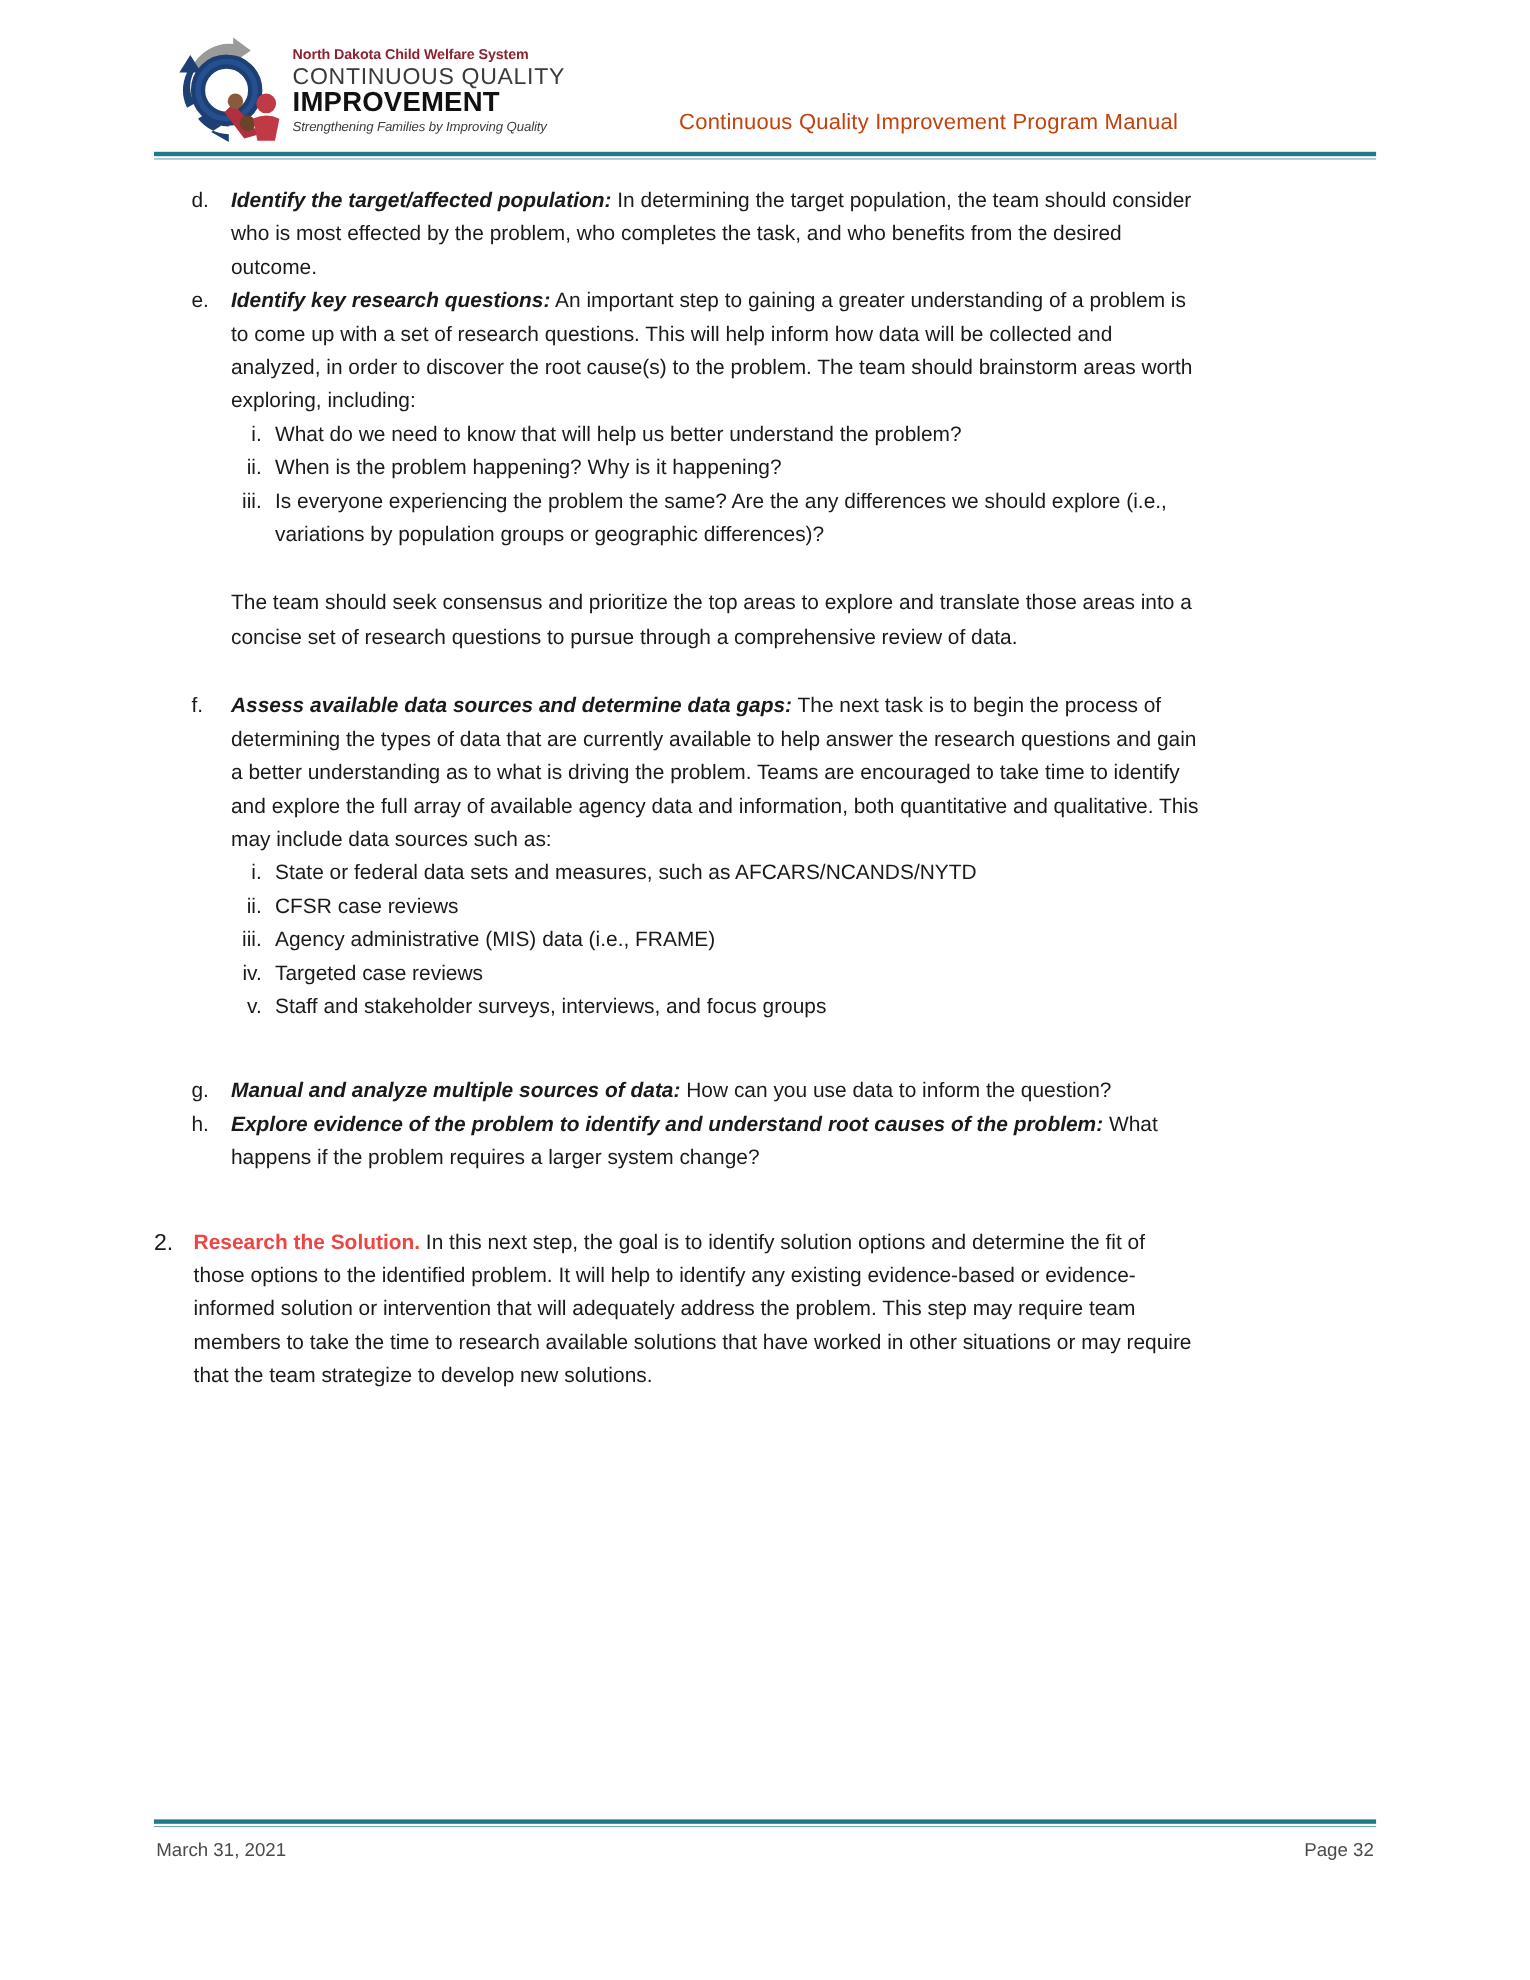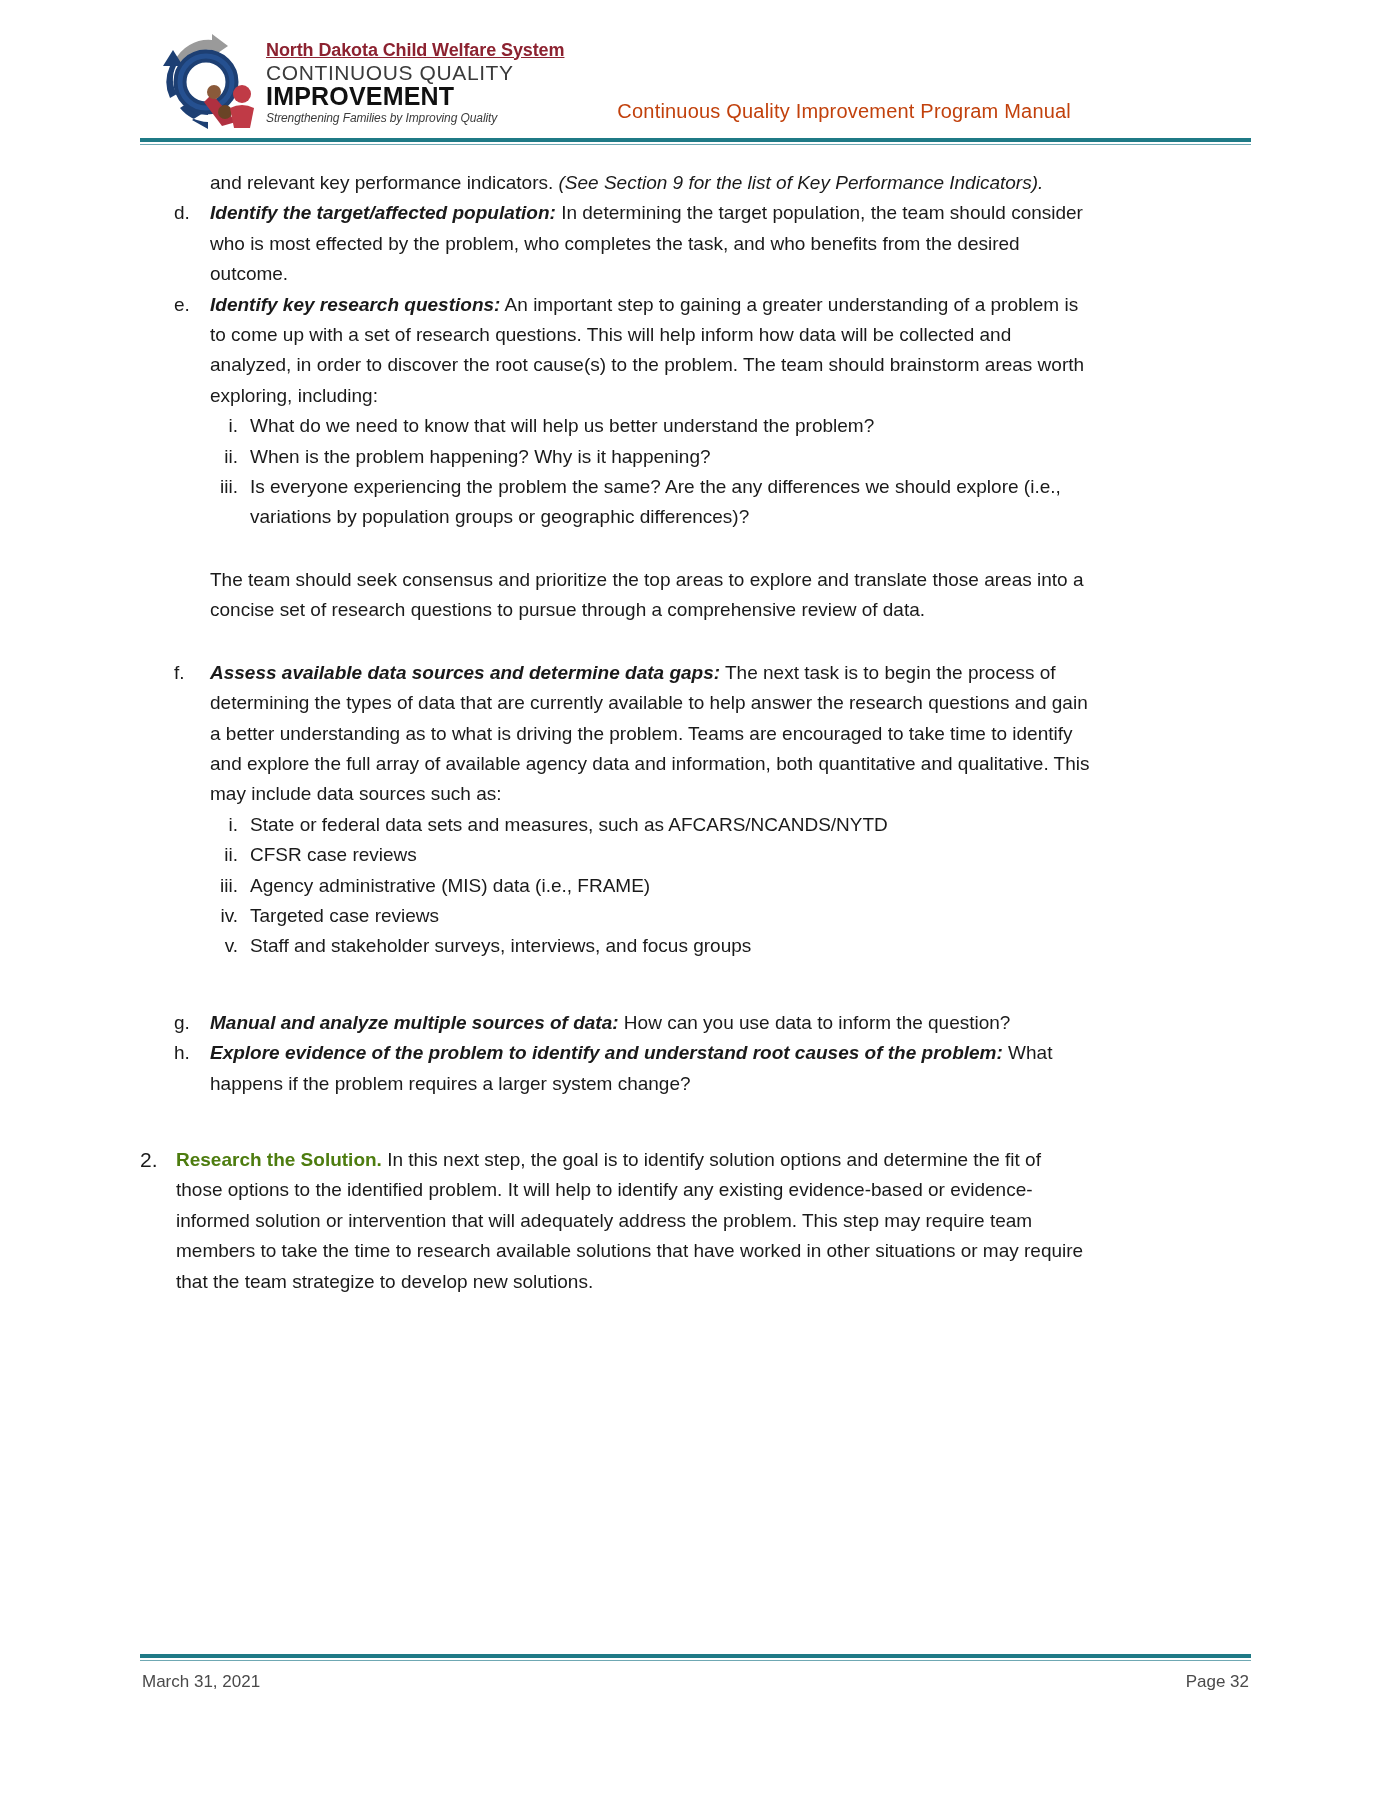--- a/index.html
+++ b/index.html
@@ -40,26 +40,25 @@
     width: 108px;
     height: 100px;
     flex: 0 0 auto;
   }
   .logo-text {
     margin-left: 8px;
     line-height: 1;
     white-space: nowrap;
   }
   .logo-line1 {
-    font-size: 18px;
+    font-size: 13px;
     font-weight: bold;
     color: #8c2230;
     letter-spacing: -0.1px;
     margin-bottom: 3px;
-    text-decoration: underline;
   }
   .logo-line2 {
     font-size: 21px;
     color: #3b3b3b;
     letter-spacing: 0.6px;
     margin-bottom: 1px;
   }
   .logo-line3 {
     font-size: 25px;
     font-weight: bold;
@@ -166,21 +165,21 @@
     display: flex;
     margin-left: 0;
   }
   .num-marker {
     width: 36px;
     flex: 0 0 36px;
     font-size: 21px;
   }
   .num-body { flex: 1 1 auto; }
   .accent-head {
-    color: #4d7c0f;
+    color: #ef4444;
     font-weight: bold;
   }
 
   
   .footer-rule {
     position: absolute;
     left: 140px;
     right: 140px;
     top: 1654px;
     height: 4px;
@@ -246,21 +245,20 @@
       </div>
     </div>
 
     <div class="header-title">Continuous Quality Improvement Program Manual</div>
     <div class="header-rule"></div>
     <div class="header-rule-thin"></div>
   </div>
 
   <div class="content">
 
-    <p class="para top-para"><span>and relevant key performance indicators.  </span><span class="italic">(See Section 9 for the list of Key Performance Indicators).</span></p>
 
     <div class="alpha-item">
       <div class="alpha-marker">d.</div>
       <div class="alpha-body"><span class="bold">Identify the target/affected population:</span><span>  In determining the target population, the team should consider who is most effected by the problem, who completes the task, and who benefits from the desired outcome.</span></div>
     </div>
 
     <div class="alpha-item">
       <div class="alpha-marker">e.</div>
       <div class="alpha-body"><span class="bold">Identify key research questions:</span><span>  An important step to gaining a greater understanding of a problem is to come up with a set of research questions.  This will help inform how data will be collected and analyzed, in order to discover the root cause(s) to the problem.  The team should brainstorm areas worth exploring, including:</span></div>
     </div>

